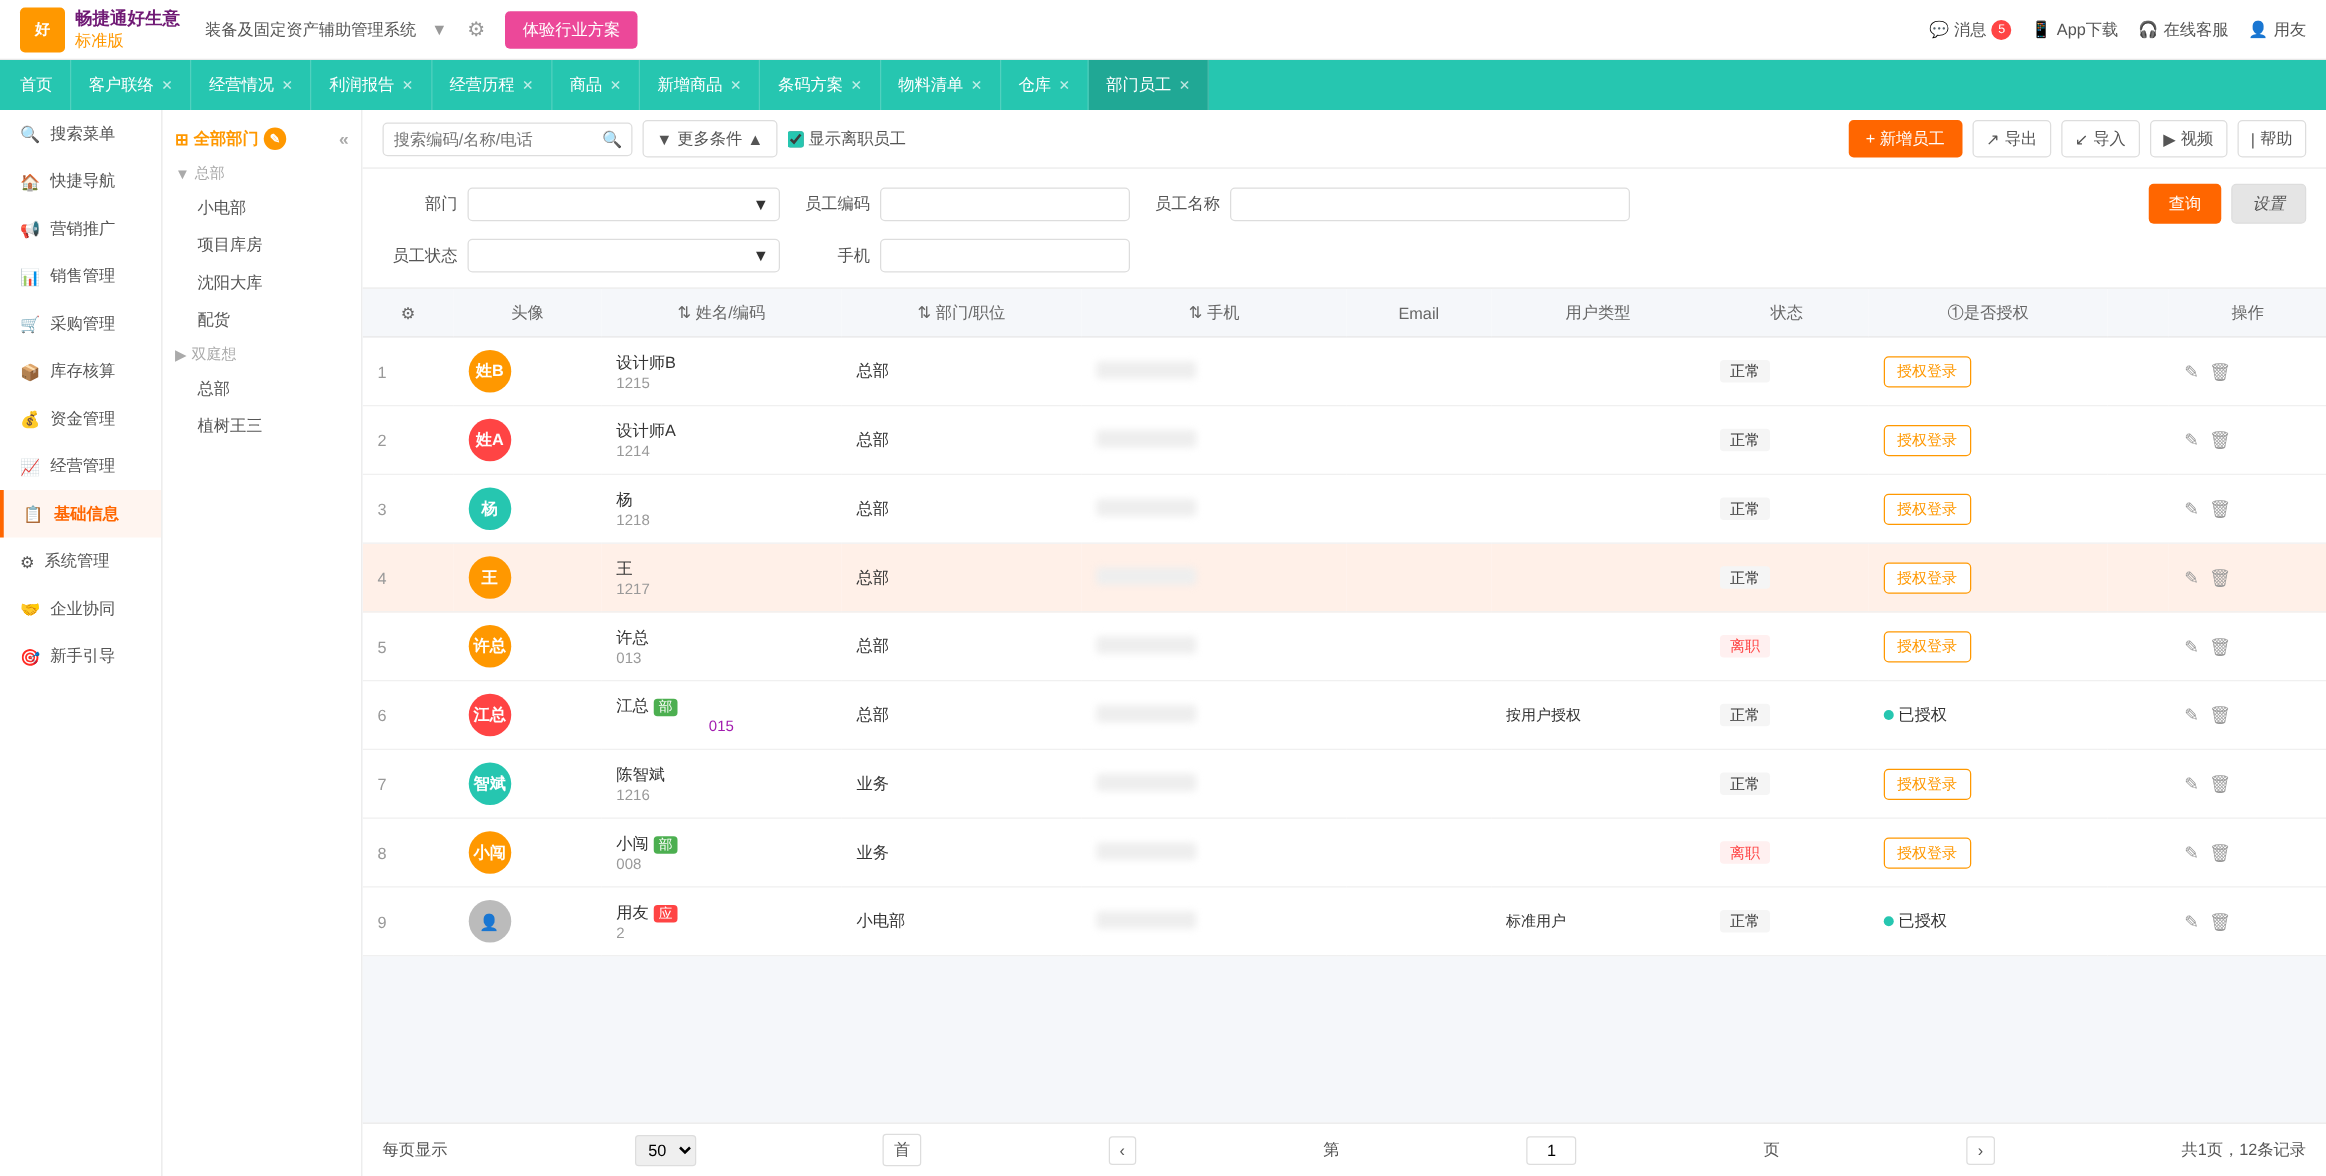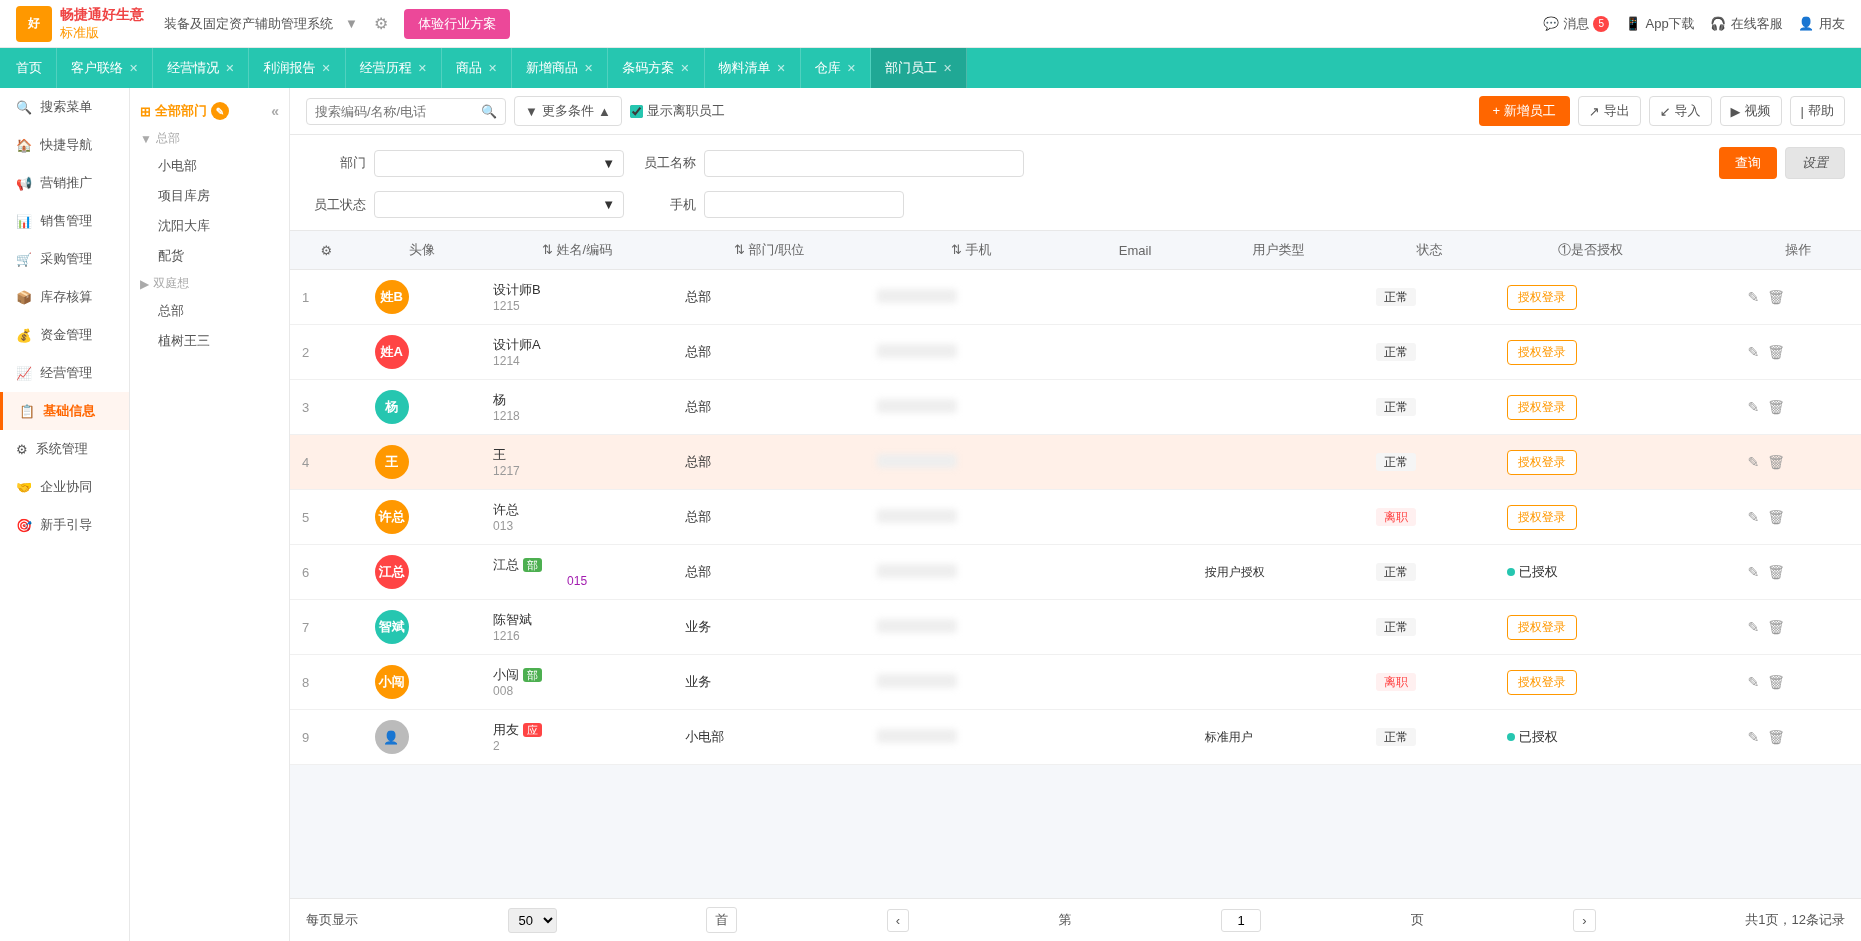--- a/index.html
+++ b/index.html
@@ -95,21 +95,21 @@
     .blurred { filter: blur(3px); color: #ccc; background: #eee; border-radius: 3px; display: inline-block; width: 80px; height: 14px; }
   </style>
 </head>
 <body>
 
 <div class="top-bar">
   <div class="top-bar-left">
     <div class="logo-area">
       <div class="logo-icon">好</div>
       <div>
-        <div style="font-weight:bold;color:#ef4444;font-size:14px;">畅捷通好生意</div>
+        <div style="font-weight:bold;color:#701a75;font-size:14px;">畅捷通好生意</div>
         <div style="font-size:13px;color:#ff9800;">标准版</div>
       </div>
     </div>
     <span style="font-size:13px;color:#555;margin-left:12px;">装备及固定资产辅助管理系统</span>
     <span style="color:#999;margin-left:4px;cursor:pointer;">▼</span>
     <span style="color:#999;font-size:16px;margin-left:8px;cursor:pointer;">⚙</span>
     <button class="trial-btn" style="margin-left:8px;">体验行业方案</button>
   </div>
   <div class="top-bar-right">
     <div class="icon-item">
@@ -296,20 +296,24 @@
       <div class="filter-form">
         <div class="filter-row">
           <div class="filter-field">
             <span class="filter-label">部门</span>
             <div class="filter-select" style="width:250px;">
               <span></span>
               <span>▼</span>
             </div>
           </div>
           <div class="filter-field">
+            <span class="filter-label">员工编码</span>
+            <input class="filter-input" type="text" style="">
+          </div>
+          <div class="filter-field">
             <span class="filter-label">员工名称</span>
             <input class="filter-input" type="text" style="width: 320px;">
           </div>
           <div class="filter-actions">
             <button class="search-btn">查询</button>
             <button class="reset-btn">设置</button>
           </div>
         </div>
         <div class="filter-row">
           <div class="filter-field">

